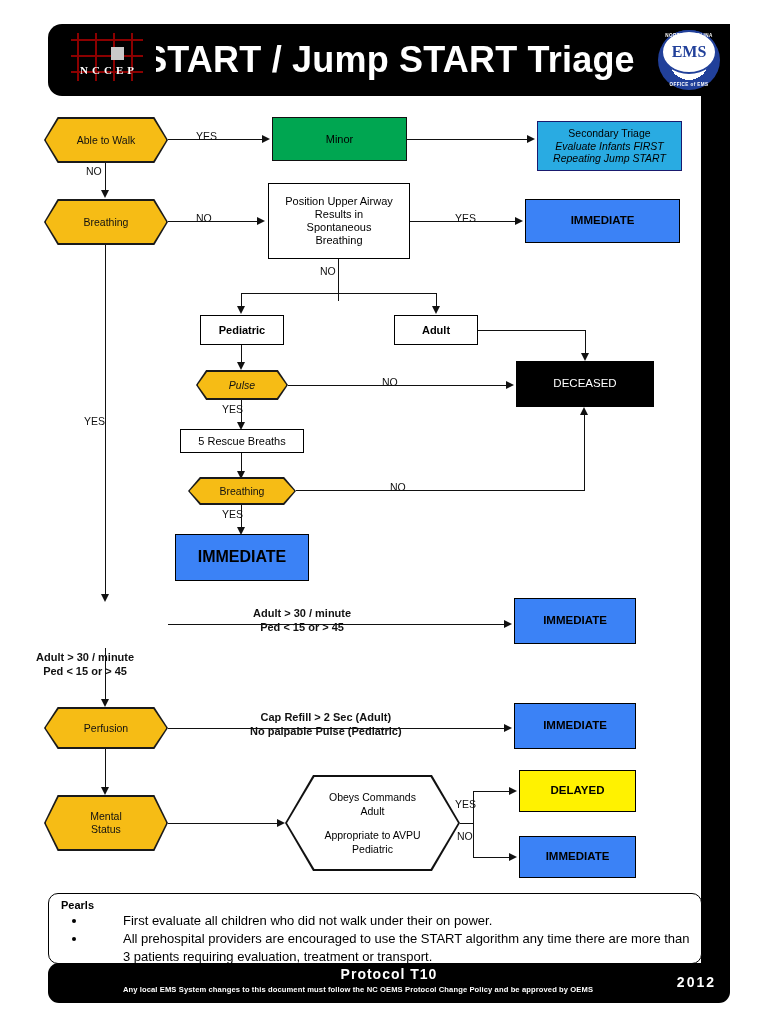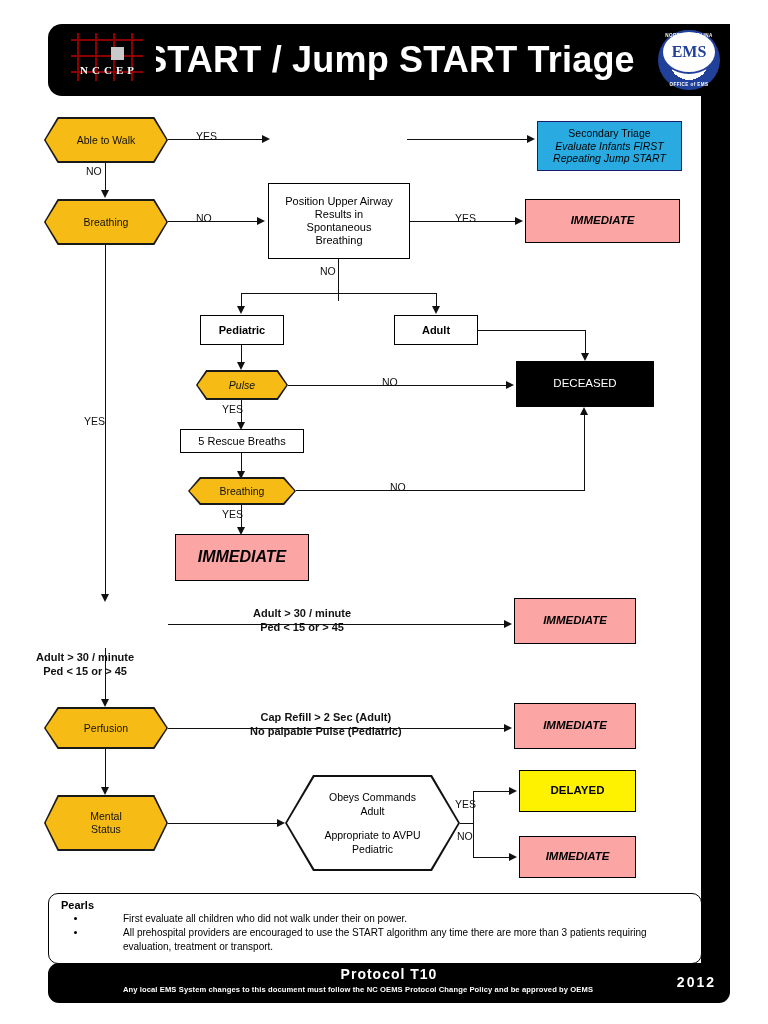--- a/index.html
+++ b/index.html
@@ -46,21 +46,21 @@
   .hexwrap .hexborder{position:absolute;left:0;top:0;width:100%;height:100%;
        background:#1a1a1a;clip-path:polygon(11% 0%,89% 0%,100% 50%,89% 100%,11% 100%,0% 50%);}
   .hexwrap .hexface{position:absolute;left:1.6px;top:1.6px;width:calc(100% - 3.2px);height:calc(100% - 3.2px);
        background:#F6BC15;clip-path:polygon(11% 0%,89% 0%,100% 50%,89% 100%,11% 100%,0% 50%);
        display:flex;align-items:center;justify-content:center;text-align:center;
        font-size:10.5px;color:#111;line-height:1.2;}
 
   .box{border:1.6px solid #000;background:#fff;color:#000;font-size:11px;}
   .box.green{background:#00A651;border-color:#111;}
   .box.blue{background:#29ABE2;border-color:#1a1a6e;font-size:10.5px;}
-  .box.red{background:#fca5a5;font-weight:bold;font-size:11.5px;font-style:italic;}
+  .box.red{background:#3b82f6;font-weight:bold;font-size:11.5px;}
   .box.red.big{font-size:16px;}
   .box.yellow{background:#FFF200;font-weight:bold;font-size:11.5px;}
   .box.black{background:#000;color:#fff;border-color:#000;font-size:11.5px;}
 
   
   .bighex{position:absolute;}
   .bighex .bh-border{position:absolute;inset:0;background:#111;
       clip-path:polygon(16% 0%,84% 0%,100% 50%,84% 100%,16% 100%,0% 50%);}
   .bighex .bh-face{position:absolute;left:2px;top:2px;width:calc(100% - 4px);height:calc(100% - 4px);
       background:#fff;clip-path:polygon(16% 0%,84% 0%,100% 50%,84% 100%,16% 100%,0% 50%);
@@ -80,21 +80,21 @@
   .lbl{position:absolute;font-size:10.5px;color:#111;white-space:nowrap;}
   .lblc{position:absolute;font-size:11px;color:#111;font-weight:bold;text-align:center;
         line-height:1.3;white-space:nowrap;}
 
   
   #pearls{position:absolute;left:48px;top:893px;width:654px;height:71px;
           background:#fff;border:1.6px solid #000;border-radius:10px;box-sizing:border-box;
           padding:5px 10px 4px 12px;}
   #pearls-title{font-size:11px;font-weight:bold;color:#000;margin-bottom:1px;}
   #pearls ul{margin:0;padding-left:26px;list-style:disc;}
-  #pearls li{font-size:10px;color:#000;line-height:1.33;margin-bottom:1px;padding-left:36px;}
+  #pearls li{font-size:13px;color:#000;line-height:1.33;margin-bottom:1px;padding-left:36px;}
 
   
   #footer{position:absolute;left:48px;top:963px;width:682px;height:40px;background:#000;
           border-radius:11px;}
   #footer-proto{position:absolute;left:0;top:3px;width:682px;text-align:center;color:#fff;
           font-size:14px;font-weight:bold;letter-spacing:1px;}
   #footer-sub{position:absolute;left:0;top:22px;width:620px;text-align:center;color:#fff;
           font-size:7.6px;font-weight:bold;letter-spacing:.1px;}
   #footer-year{position:absolute;right:14px;top:11px;color:#fff;font-size:14px;font-weight:bold;
           letter-spacing:2px;}
@@ -132,20 +132,23 @@
 
   <div class="hexwrap" style="left:44px;top:117px;width:124px;height:46px;">
     <div class="hexborder"></div>
     <div class="hexface">Able to Walk</div>
   </div>
 
   <div class="ln lnh" style="left:168px;top:139px;width:98px;"></div>
   <div class="arw arw-r" style="left:262px;top:135px;"></div>
   <div class="lbl" style="left:196px;top:130px;">YES</div>
 
+  <div class="node box green" style="left:272px;top:117px;width:135px;height:44px;">
+    <span>Minor</span>
+  </div>
 
   <div class="ln lnh" style="left:407px;top:139px;width:122px;"></div>
   <div class="arw arw-r" style="left:527px;top:135px;"></div>
 
   <div class="node box blue" style="left:537px;top:113px;width:145px;height:50px;flex-direction:column;margin-top:8px;">
     <span>Secondary Triage</span>
     <span style="font-style:italic;">Evaluate Infants FIRST</span>
     <span style="font-style:italic;">Repeating Jump START</span>
   </div>
 

